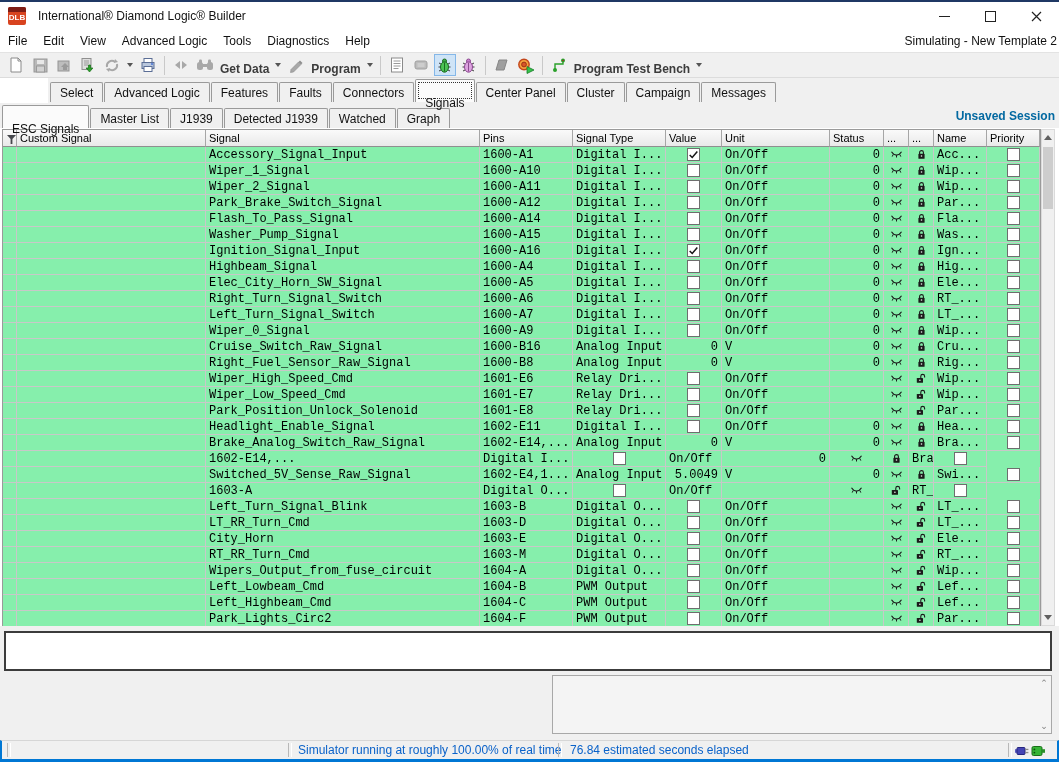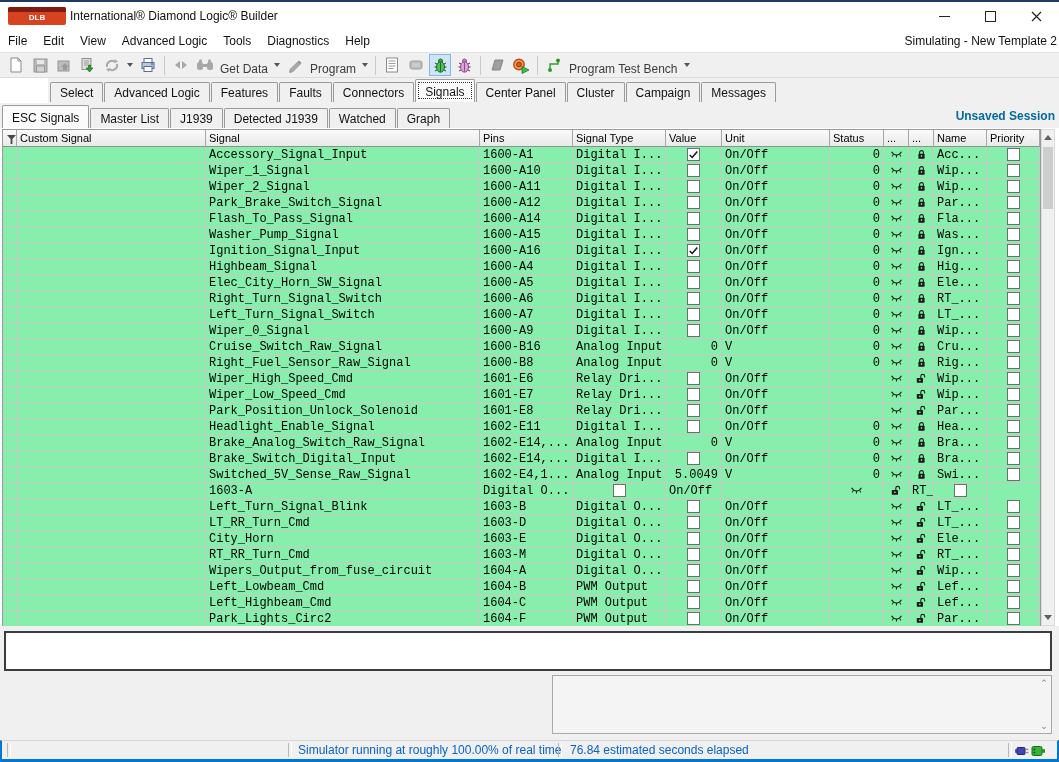--- a/index.html
+++ b/index.html
@@ -2,47 +2,47 @@
 <html><head>
 <meta charset="utf-8">
 <style>
   html,body{margin:0;padding:0;width:1059px;height:762px;overflow:hidden;
     font-family:"Liberation Sans",sans-serif;background:#fff;}
   #app{position:relative;width:1059px;height:762px;background:#fff;}
 
   
   .topline{position:absolute;left:0;top:0;width:100%;height:2px;background:#1f3864;}
   .titlebar{position:absolute;left:0;top:2px;width:100%;height:28px;background:#fff;display:flex;align-items:center;}
-  .appicon{width:18px;height:18px;margin:0 4px 0 8px;background:#d8431f;border-radius:2px;position:relative;flex:0 0 auto;padding-left:40px;}
+  .appicon{width:18px;height:18px;margin:0 12px 0 8px;background:#d8431f;border-radius:2px;position:relative;flex:0 0 auto;}
   .appicon .strip{position:absolute;left:0;top:0;width:100%;height:5px;background:#7e1c14;border-radius:2px 2px 0 0;}
   .appicon .lbl{position:absolute;left:0;top:5px;width:100%;text-align:center;color:#fff;font-size:8px;font-weight:bold;line-height:12px;}
   .apptitle{font-size:12px;color:#111;}
   .wbtns{position:absolute;right:0;top:0;height:28px;display:flex;}
   .wbtn{width:46px;height:28px;display:flex;align-items:center;justify-content:center;}
   .glyph-min{width:11px;height:1px;background:#222;display:block;}
   .glyph-max{width:9px;height:9px;border:1px solid #222;display:block;}
 
   
   .menubar{position:absolute;left:0;top:30px;width:100%;height:22px;background:#fff;display:flex;align-items:center;font-size:12px;color:#111;}
   .menu-item{padding:3px 8px;cursor:default;}
   .menubar .mode{margin-left:auto;padding-right:2px;font-size:12px;color:#111;white-space:nowrap;}
 
   
   .toolbar{position:absolute;left:0;top:52px;width:100%;height:26px;background:#f0f0f0;border-top:1px solid #e3e3e3;border-bottom:1px solid #dcdcdc;display:flex;align-items:center;padding-left:4px;box-sizing:border-box;}
   .tb-btn{height:22px;min-width:22px;display:flex;align-items:center;justify-content:center;margin:0 1px;border:1px solid transparent;box-sizing:border-box;}
   .tb-btn.selected{background:#cfe4f7;border:1px solid #84b7e8;}
   .tb-sep{width:1px;height:19px;background:#c9c9c9;margin:0 4px;}
-  .tb-label{font-size:12px;color:#3c3c3c;margin:8px 3px 0 3px;white-space:nowrap;}
+  .tb-label{font-size:12px;color:#3c3c3c;margin:8px 3px 0 3px;white-space:nowrap;font-weight:bold;}
   .caret{width:0;height:0;border-left:3px solid transparent;border-right:3px solid transparent;border-top:4px solid #555;margin:0 3px;}
 
   
   .tabs1{position:absolute;left:0;top:78px;width:100%;height:25px;background:#f0f0f0;display:flex;align-items:flex-end;padding-left:2px;box-sizing:border-box;border-bottom:1px solid #f0f0f0;margin-left:48px;}
   .tabs2{position:absolute;left:0;top:103px;width:100%;height:25px;background:#f0f0f0;display:flex;align-items:flex-end;padding-left:2px;box-sizing:border-box;}
   .tab{font-size:12px;color:#111;background:#f0f0f0;border:1px solid #9a9a9a;border-bottom:none;border-radius:2px 2px 0 0;padding:3px 9px 3px 9px;margin-right:1px;height:20px;box-sizing:border-box;line-height:14px;white-space:nowrap;}
-  .tab.sel{background:#fbfbfb;height:23px;padding-top:5px;position:relative;z-index:2;}
+  .tab.sel{background:#fbfbfb;height:23px;padding-top:16px;position:relative;z-index:2;}
   .tab.sel.focus{outline:1px dotted #333;outline-offset:-4px;}
   .session{margin-left:auto;font-size:12px;font-weight:bold;color:#0369a1;padding-right:4px;align-self:center;}
 
   
   .tablewrap{position:absolute;left:2px;top:129px;width:1039px;height:497px;background:#fff;border:1px solid #9a9a9a;box-sizing:border-box;}
   .thead{display:grid;grid-template-columns:14px 189px 274px 93px 93px 56px 108px 54px 25px 25px 53px 53px;height:17px;background:#f1f1f1;}
   .th{border-right:1px solid #a6a6a6;border-bottom:1px solid #8f8f8f;font-size:11px;color:#000;padding:2px 0 0 3px;box-sizing:border-box;overflow:hidden;white-space:nowrap;background:linear-gradient(#fafafa,#e9e9e9);}
   .tbody .trow{display:grid;grid-template-columns:14px 189px 274px 93px 93px 56px 108px 54px 25px 25px 53px 53px;height:16px;background:#86efac;}
   .c{border-right:1px solid #c8c8c8;border-bottom:1px solid #c8c8c8;box-sizing:border-box;overflow:hidden;white-space:nowrap;display:flex;align-items:center;}
   .mono{font-family:"Liberation Mono","DejaVu Sans Mono",monospace;font-size:12px;color:#000;padding-left:3px;}
@@ -838,21 +838,20 @@
             </svg>
           </div>
           <div class="c mono">Bra...</div>
           <div class="c ctr">
             <div class="cb"></div>
           </div>
         </div>
         <div class="trow">
           <div class="c "></div>
           <div class="c mono"></div>
-          <div class="c mono">Brake_Switch_Digital_Input</div>
           <div class="c mono">1602-E14,...</div>
           <div class="c mono">Digital I...</div>
           <div class="c ctr">
             <div class="cb"></div>
           </div>
           <div class="c mono">On/Off</div>
           <div class="c num">0</div>
           <div class="c ctr">
             <svg width="13" height="9" viewBox="0 0 13 9">
               <path d="M1.5 1.8 C4.3 6.2, 8.7 6.2, 11.5 1.8" fill="none" stroke="#1a1a1a" stroke-width="1.1"></path>

